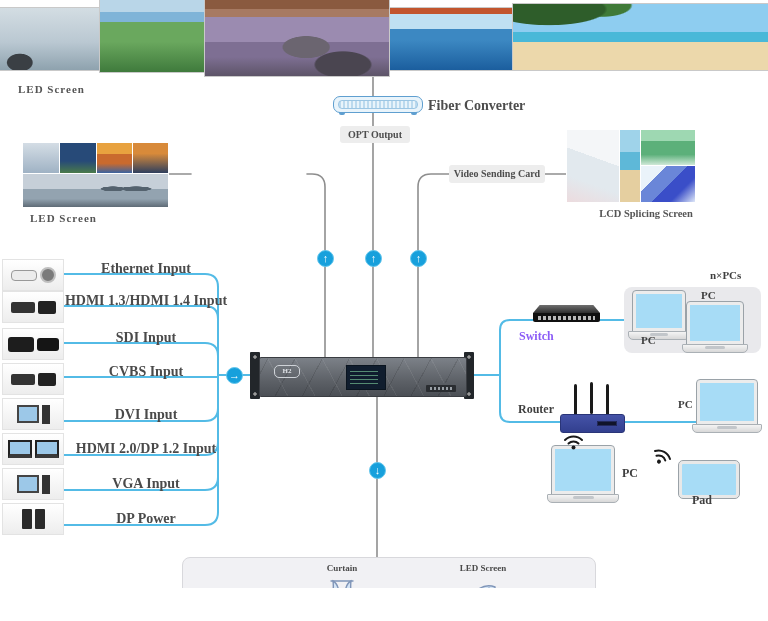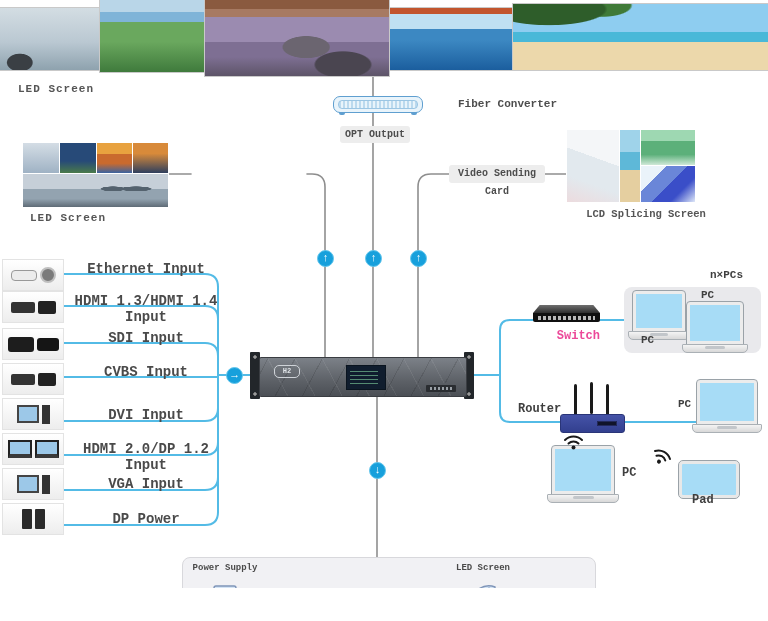--- a/index.html
+++ b/index.html
@@ -1,17 +1,17 @@
 <!DOCTYPE html>
 <html><head>
 <meta charset="utf-8">
 <style>
   html,body{margin:0;padding:0;background:#fff;}
   .stage{position:relative;width:768px;height:588px;background:#fff;overflow:hidden;
-         font-family:Liberation Mono, monospace;color:#4a4a4a;}
+         font-family:Liberation Serif, serif;color:#4a4a4a;}
   .abs{position:absolute;}
   svg.connectors{position:absolute;left:0;top:0;z-index:1;}
   .lbl{position:absolute;z-index:3;font-weight:bold;color:#4d4d4d;}
   .badge{position:absolute;z-index:4;background:#ededed;border-radius:3px;color:#4d4d4d;
          font-size:10px;font-weight:bold;text-align:center;}
   
   .tile{position:absolute;outline:1px solid #c9c9c9;z-index:2;}
   .t1{left:0;top:8px;width:99px;height:62px;
       background:radial-gradient(ellipse at 20% 88%,#3a3f44 0 11%,transparent 12%),
                  linear-gradient(180deg,#d3dde3 0%,#bac8d2 55%,#8ea2ae 100%);}
@@ -158,21 +158,21 @@
     <div class="tile t4"></div>
     <div class="tile t5"></div>
   </div>
   <div class="lbl" style="left:18px;top:83px;font-size:11px;letter-spacing:1px;color:#555;">LED Screen</div>
 
   <div class="abs fiber">
     <div class="hatch"></div>
     <div class="ft" style="left:5px;"></div>
     <div class="ft" style="right:5px;"></div>
   </div>
-  <div class="lbl" style="left:428px;top:98px;font-size:11px;margin-left:30px;">Fiber Converter</div>
+  <div class="lbl" style="left:428px;top:98px;font-size:14px;">Fiber Converter</div>
   <div class="badge" style="left:340px;top:126px;width:70px;height:17px;line-height:17px;">OPT Output</div>
 
   <div class="abs colL">
     <div class="c cl1"></div>
       <div class="c cl2"></div>
     <div class="c cl3"></div>
       <div class="c cl4"></div>
     <div class="c cl5"></div>
   </div>
   <div class="lbl" style="left:30px;top:212px;font-size:11px;letter-spacing:1px;color:#555;">LED Screen</div>
@@ -255,21 +255,21 @@
         <i></i>
       </div>
   </div>
 
   <div class="sw">
     <div class="sw-top"></div>
     <div class="sw-front">
         <div class="sw-ports"></div>
       </div>
   </div>
-  <div class="lbl" style="left:533px;top:329px;width:67px;text-align:right;font-size:12px;color:#ec4899;">Switch</div>
+  <div class="lbl" style="left:519px;top:329px;width:67px;text-align:left;font-size:12px;color:#8b5cf6;">Switch</div>
 
   <div class="nxbox"></div>
   <div class="lbl" style="left:710px;top:269px;font-size:11px;color:#3f3f3f;">n×PCs</div>
   <div class="laptop" style="left:633px;top:291px;width:52px;">
     <div class="lt-scr" style="height:34px;"></div>
       <div class="lt-base"></div>
   </div>
   <div class="lbl" style="left:641px;top:334px;font-size:11px;color:#3f3f3f;">PC</div>
   <div class="laptop" style="left:687px;top:302px;width:56px;">
     <div class="lt-scr" style="height:36px;"></div>
@@ -308,27 +308,26 @@
     <g stroke="#1a1a1a" stroke-width="2" fill="none" stroke-linecap="round">
       <path d="M3,9 a12,12 0 0 1 17,0"></path>
         <path d="M6.5,12.5 a7,7 0 0 1 10,0"></path>
     </g>
       <circle cx="11.5" cy="16.5" r="2" fill="#1a1a1a"></circle>
   </svg>
   <div class="pad" style="left:679px;top:461px;"></div>
   <div class="lbl" style="left:692px;top:493px;font-size:12px;color:#3f3f3f;">Pad</div>
 
   <div class="panel">
-    <div class="p-item" style="left:5px;top:5px;">
-      <div class="p-lab">Power Supply</div>
+    <div class="p-item" style="left:122px;top:5px;">
+      <div class="p-lab">Curtain</div>
       <svg width="32" height="32">
-        <rect class="pic" x="5" y="11" width="22" height="11" rx="2"></rect>
-        <rect x="9" y="15" width="3" height="3" fill="#7f95b8"></rect>
-          <rect x="14.5" y="15" width="3" height="3" fill="#7f95b8"></rect>
-        <rect x="20" y="15" width="3" height="3" fill="#7f95b8"></rect>
+        <path class="picl" d="M5,6 H27"></path>
+        <path class="pic" d="M7,6 Q13,9 13,21 Q9,17 6,23 Q8,13 7,6 Z"></path>
+        <path class="pic" d="M25,6 Q19,9 19,21 Q23,17 26,23 Q24,13 25,6 Z"></path>
       </svg>
     </div>
     <div class="p-item" style="left:263px;top:5px;">
       <div class="p-lab">LED Screen</div>
       <svg width="32" height="32">
         <path class="pic" d="M4,21 Q16,7 28,12 L28,19 Q16,14 4,28 Z"></path>
         <path class="picl" d="M10,17.2 l0,7 M16,14.2 l0,7 M22,13 l0,7"></path>
         <path d="M4,28 Q16,14 28,19 l0,3 Q16,17 4,31 Z" fill="#b9cde4" stroke="#7f95b8" stroke-width="1"></path>
       </svg>
     </div>

